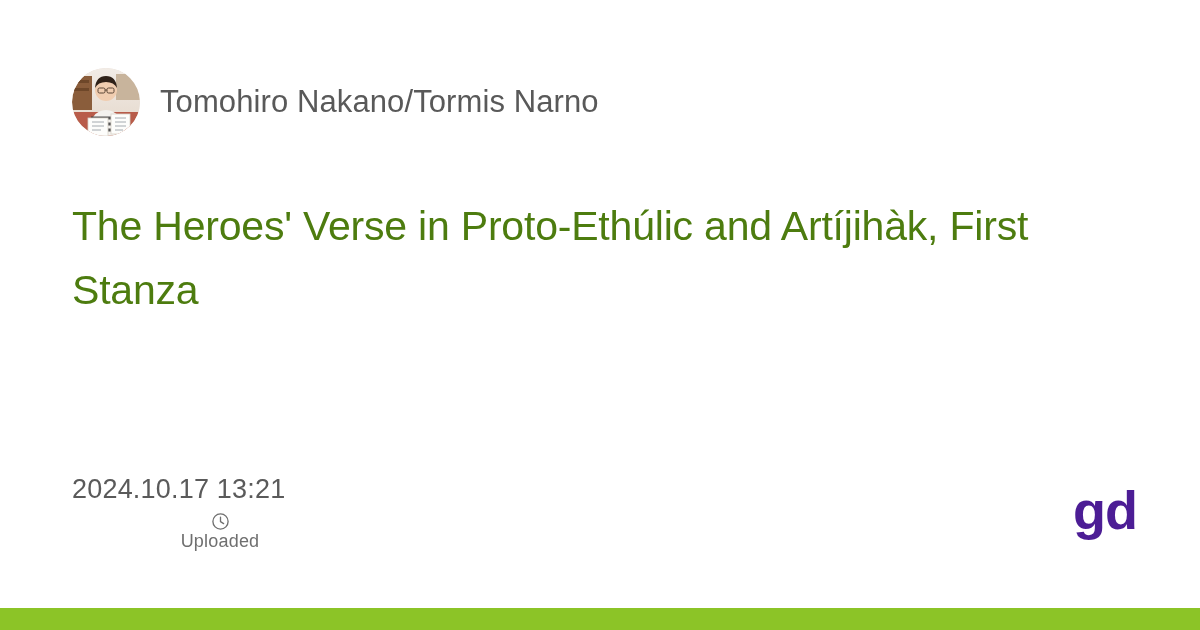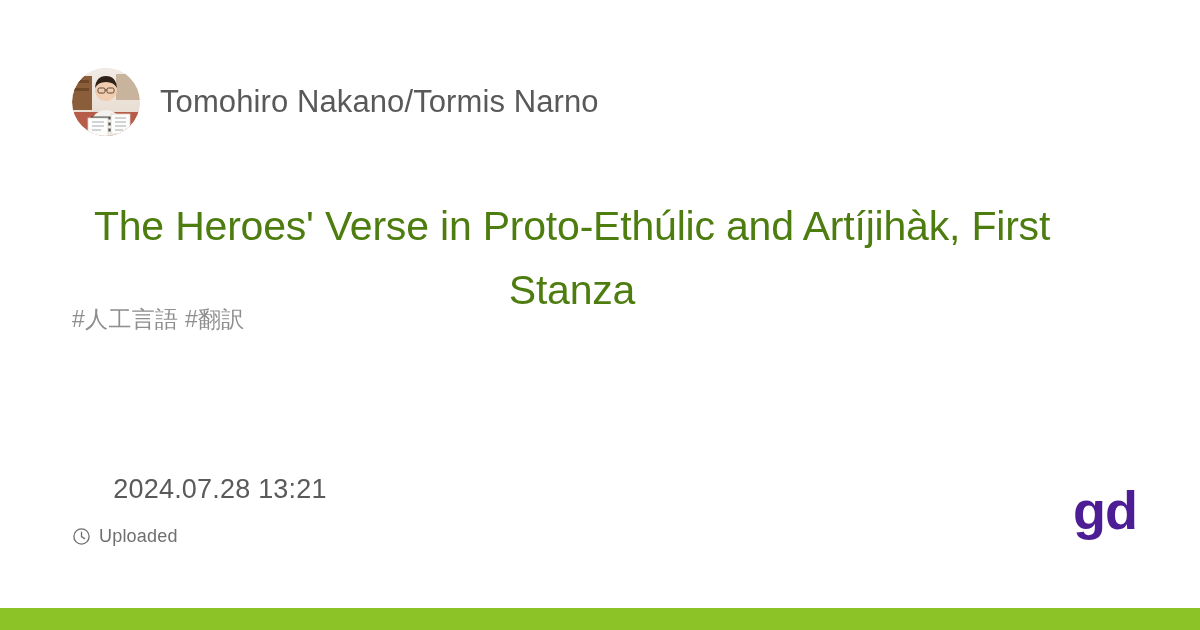--- a/index.html
+++ b/index.html
@@ -13,21 +13,20 @@
     font-family: "Liberation Sans", "DejaVu Sans", sans-serif;
     overflow: hidden;
   }
 
   .card {
     position: relative;
     width: 1200px;
     height: 630px;
     background: #ffffff;
     box-sizing: border-box;
-    text-align: center;
   }
 
   
   .author-row {
     position: absolute;
     left: 72px;
     top: 68px;
     display: flex;
     align-items: center;
     gap: 20px;
@@ -97,22 +96,22 @@
     font-size: 27px;
     line-height: 34px;
     color: #5a5a5a;
     white-space: nowrap;
     letter-spacing: 0.2px;
   }
 
   .meta-label-row {
     display: flex;
     align-items: center;
-    gap: 8px;
-    margin-top: 20px;
+    margin-top: 6px;
+    flex-direction: column;
   }
 
   .meta-icon {
     width: 19px;
     height: 19px;
     flex: 0 0 auto;
     display: block;
     color: #6f6f6f;
   }
   .meta-icon svg { display: block; width: 19px; height: 19px; }
@@ -183,28 +182,25 @@
           <path d="M20 54 h12 M20 58 h12 M20 62 h9" stroke="#9aa0a6" stroke-width="0.9"></path>
           <path d="M43 50 h11 M43 54 h11 M43 58 h11 M43 62 h8" stroke="#9aa0a6" stroke-width="0.9"></path>
         </g>
       </svg>
     </div>
     <div class="author-name">Tomohiro Nakano/Tormis Narno</div>
   </div>
 
   <h1 class="title">The Heroes' Verse in Proto-Ethúlic and Artíjihàk, First Stanza</h1>
 
-  <div class="tags">
-    <span class="tag">#人工言語 #翻訳</span>
-  </div>
 
   <div class="meta">
 
     <div class="meta-col col-date">
-      <div class="meta-value">2024.07.28 13:21</div>
+      <div class="meta-value">2024.10.17 13:21</div>
       <div class="meta-label-row">
         <span class="meta-icon">
           <svg viewBox="0 0 20 20" xmlns="http://www.w3.org/2000/svg" aria-hidden="true">
             <circle cx="10" cy="10" r="8" fill="none" stroke="currentColor" stroke-width="1.4"></circle>
             <path d="M10 5.4 V10.2 L13.3 12.2" fill="none" stroke="currentColor" stroke-width="1.4" stroke-linecap="round" stroke-linejoin="round"></path>
           </svg>
         </span>
         <span class="meta-label">Uploaded</span>
       </div>
     </div>

